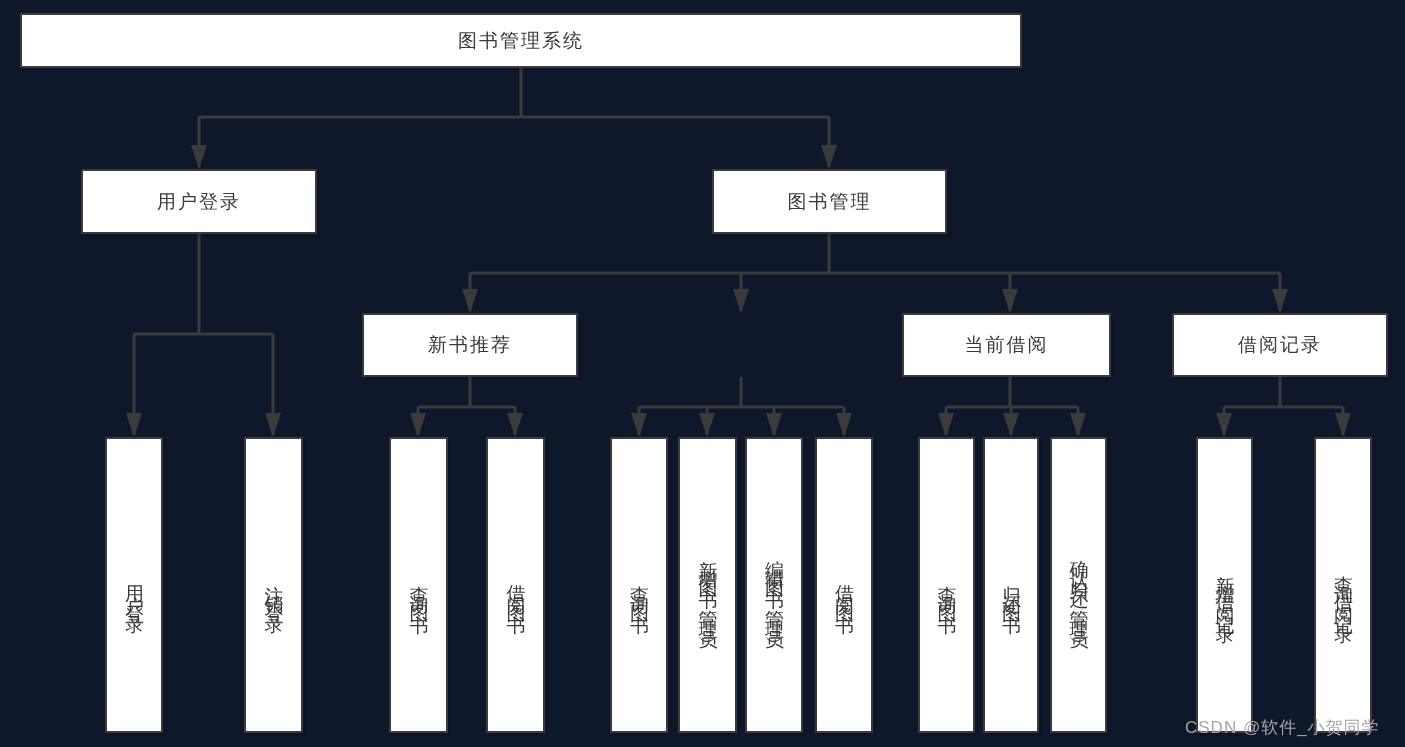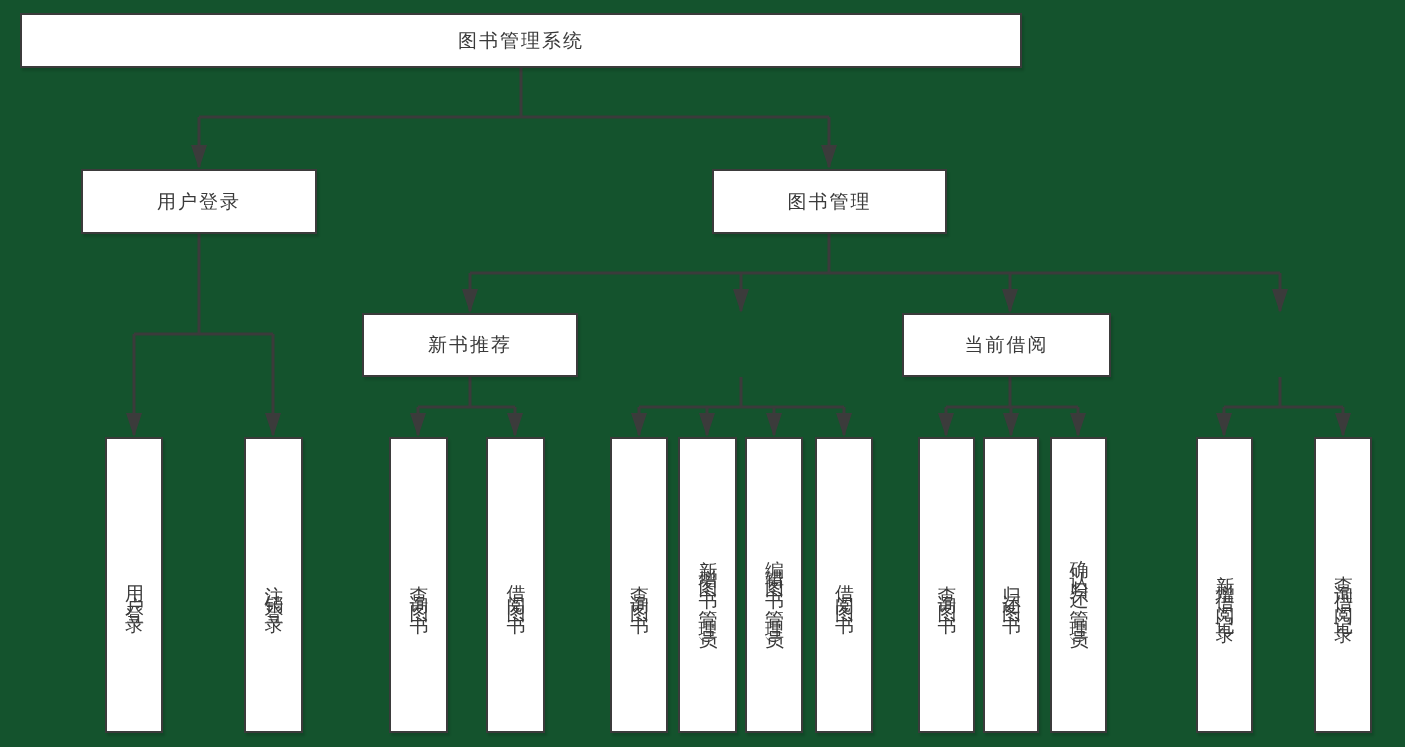--- a/index.html
+++ b/index.html
@@ -1,20 +1,20 @@
 <!DOCTYPE html>
 <html><head>
 <meta charset="utf-8">
 <style>
   html, body { margin: 0; padding: 0; background: #ffffff; }
   .canvas {
     position: relative;
     width: 1405px;
     height: 747px;
-    background: #14532d;
+    background: #0f172a;
     font-family: "Liberation Sans", "DejaVu Sans", sans-serif;
     overflow: hidden;
   }
   svg.connectors {
     position: absolute;
     left: 0; top: 0;
     width: 1405px; height: 747px;
   }
   .node {
     position: absolute;
@@ -105,20 +105,23 @@
   <div class="node" style="left:712px; top:169px; width:235px; height:65px;">
     <span class="hlabel">图书管理</span>
   </div>
 
   <div class="node" style="left:362px; top:313px; width:216px; height:64px;">
     <span class="hlabel">新书推荐</span>
   </div>
   <div class="node" style="left:902px; top:313px; width:209px; height:64px;">
     <span class="hlabel">当前借阅</span>
   </div>
+  <div class="node" style="left:1172px; top:313px; width:216px; height:64px;">
+    <span class="hlabel">借阅记录</span>
+  </div>
 
   <div class="node" style="left:105px; top:437px; width:58px; height:296px;">
     <span class="vtext">用户登录</span>
   </div>
   <div class="node" style="left:244px; top:437px; width:59px; height:296px;">
     <span class="vtext">注销登录</span>
   </div>
 
   <div class="node" style="left:389px; top:437px; width:59px; height:296px;">
     <span class="vtext">查询图书</span>
@@ -150,14 +153,15 @@
     <span class="vtext">确认归还（管理员）</span>
   </div>
 
   <div class="node" style="left:1196px; top:437px; width:57px; height:296px;">
     <span class="vtext">新增借阅记录</span>
   </div>
   <div class="node" style="left:1314px; top:437px; width:58px; height:296px;">
     <span class="vtext">查询借阅记录</span>
   </div>
 
+  <div class="watermark">CSDN @软件_小贺同学</div>
 
 </div>
 
 </body></html>

